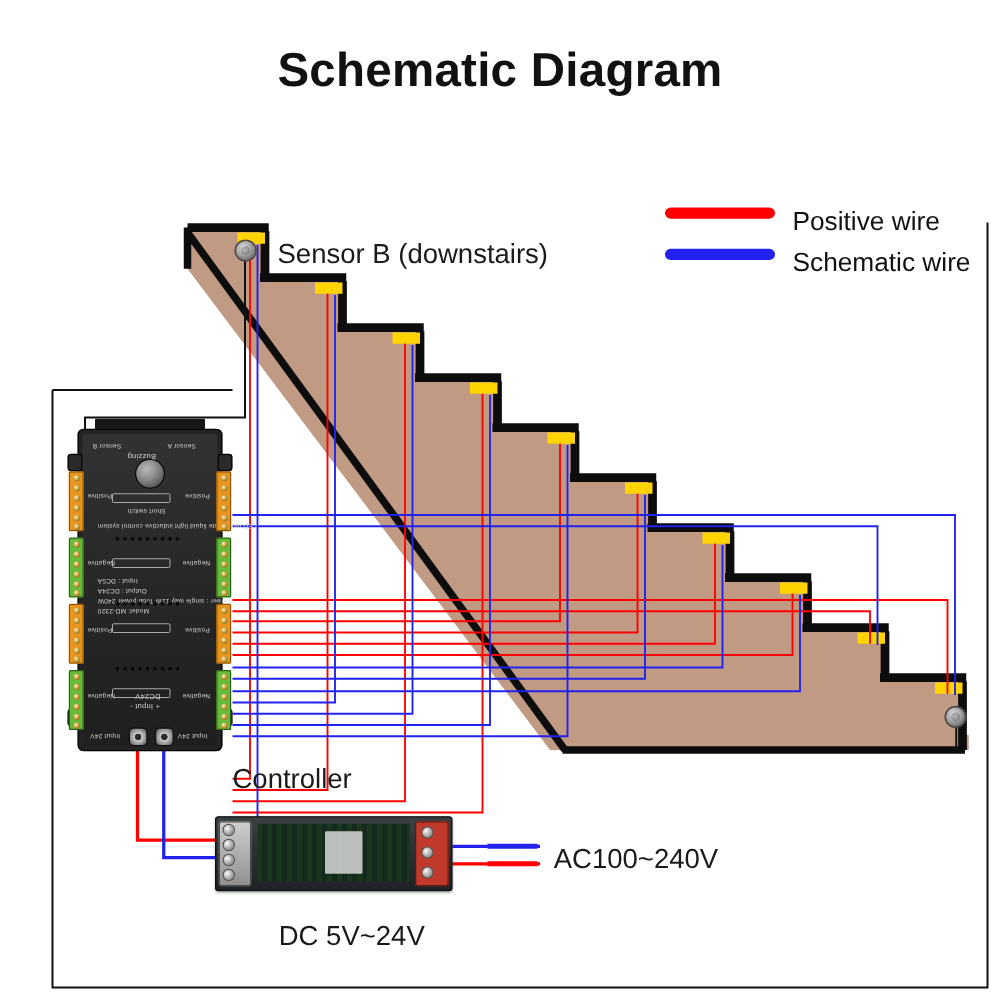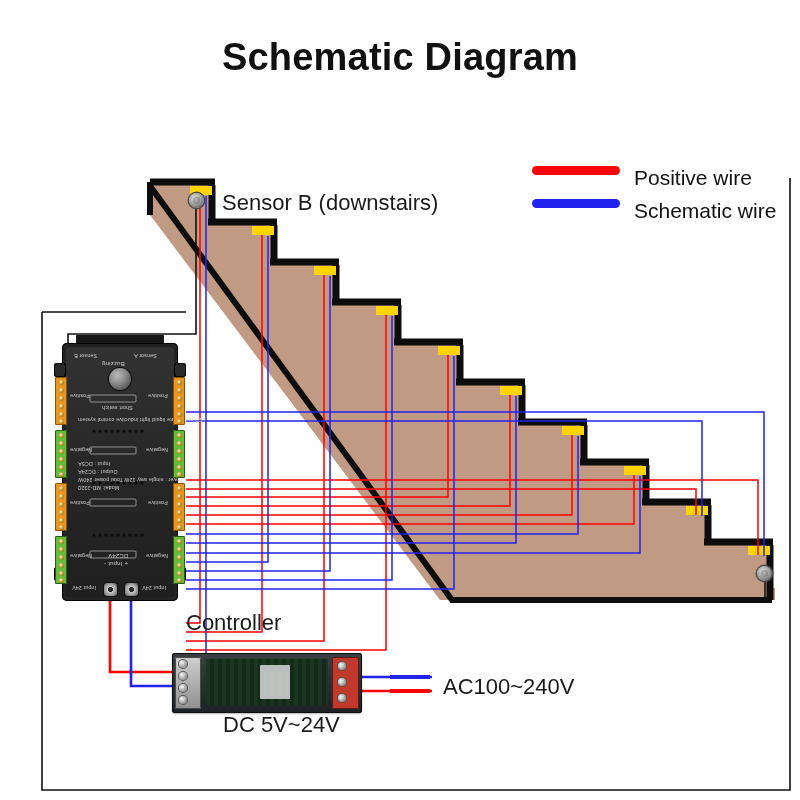--- a/index.html
+++ b/index.html
@@ -176,21 +176,21 @@
       <path d="M390,677 L430,677" stroke="#2222ee"></path>
       <path d="M390,691 L430,691" stroke="#ff0000"></path>
     </g>
   </svg>
 
   <div class="sensor" style="left:189px;top:193px;"></div>
   <div class="sensor" style="left:757px;top:566px;"></div>
 
   <div class="lbl big" style="left:222px;top:190px;">Sensor B (downstairs)</div>
   <div class="lbl big" style="left:186px;top:610px;">Controller</div>
-  <div class="lbl big" style="left:223px;top:712px;">DC 5V~24V</div>
+  <div class="lbl big" style="left:223px;top:736px;">DC 5V~24V</div>
   <div class="lbl big" style="left:443px;top:674px;">AC100~240V</div>
 
   <div class="ctrl" style="left:50px;top:335px;width:140px;height:275px;">
 
     <div class="blk-strip" style="left:26px;top:0px;width:88px;height:12px;background:#171717;"></div>
 
     <div class="ctrl-body" style="left:12px;top:8px;width:116px;height:258px;"></div>
     <div class="ctrl-face" style="left:16px;top:12px;width:108px;height:250px;"></div>
 
     <div class="mountear" style="left:4px;top:28px;width:12px;height:14px;"></div>

